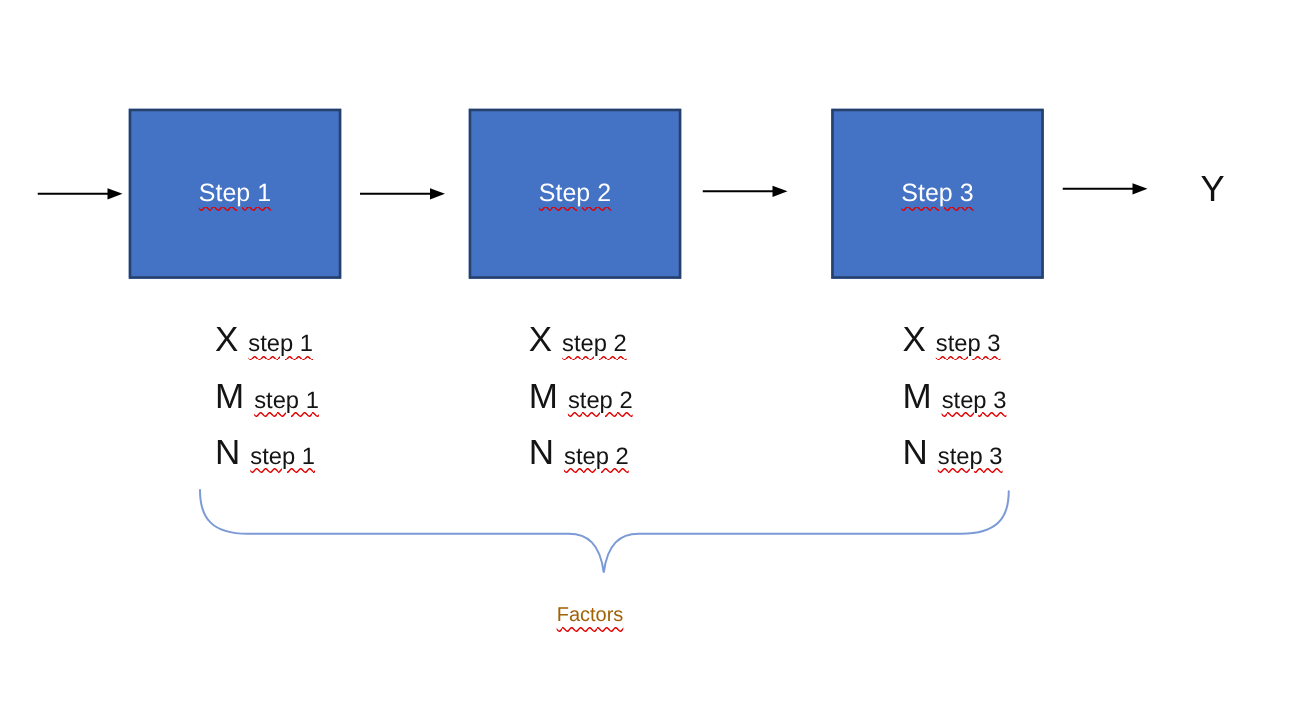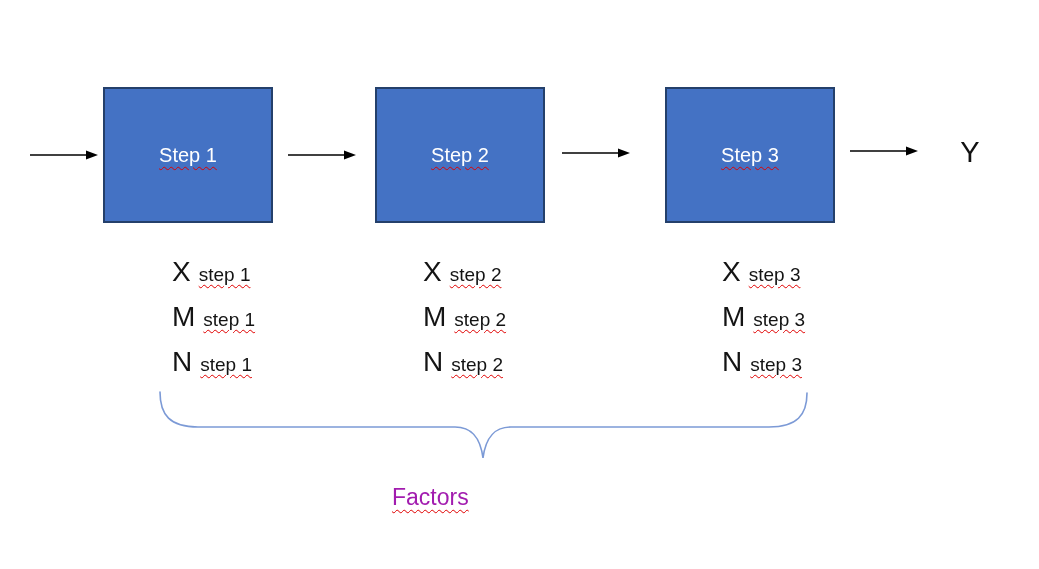--- a/index.html
+++ b/index.html
@@ -92,23 +92,23 @@
     left: 150px;
     top: 388px;
   }
 
   
   .brace-caption {
     position: absolute;
     left: 392px;
     top: 484px;
     width: 160px;
-    text-align: left;
-    font-size: 23px;
-    color: #a21caf;
+    text-align: center;
+    font-size: 16px;
+    color: #a16207;
   }
   .brace-caption span {
     text-decoration: underline;
     text-decoration-style: wavy;
     text-decoration-color: #E00000;
     text-decoration-thickness: 1px;
     text-underline-offset: 4px;
   }
 </style>
 </head>

